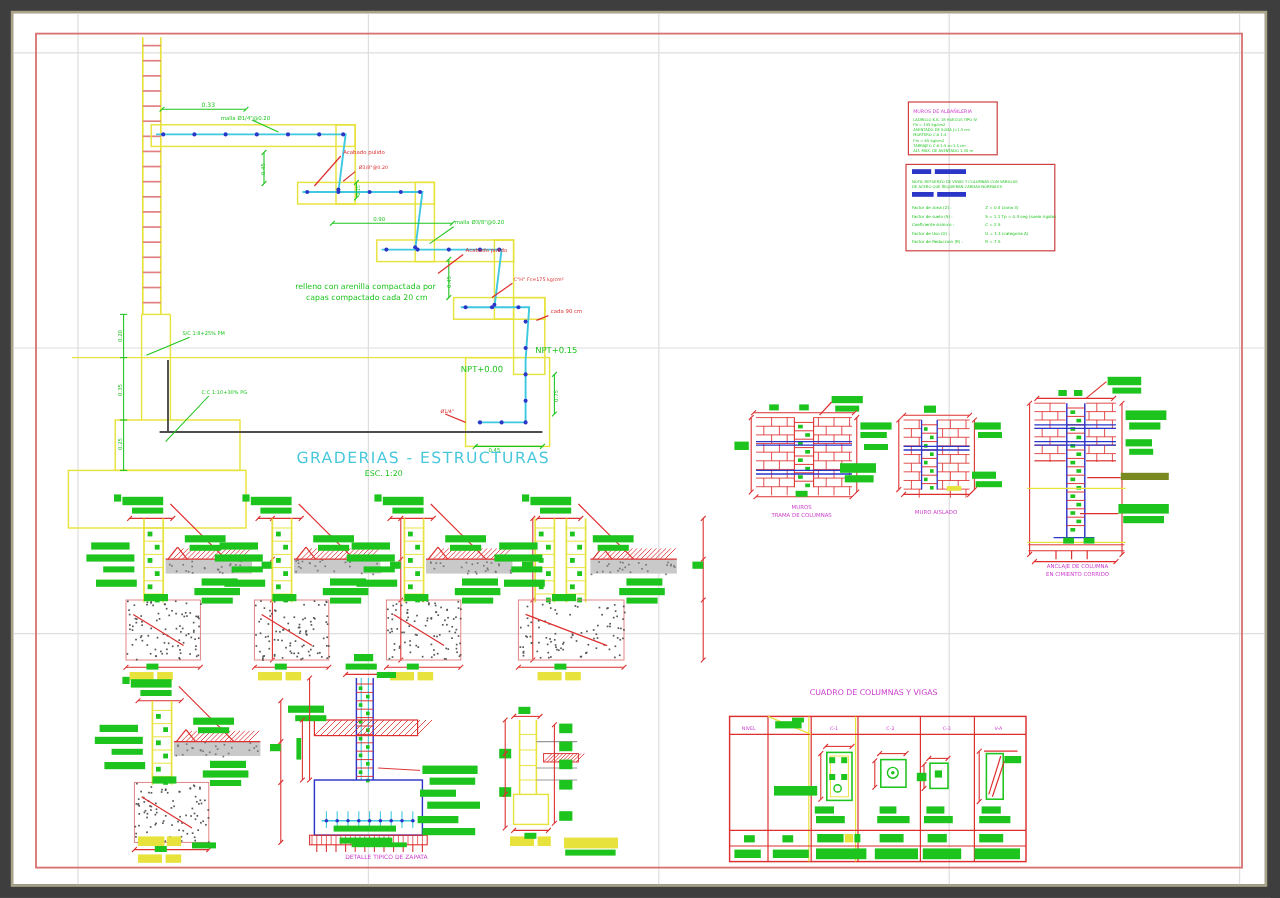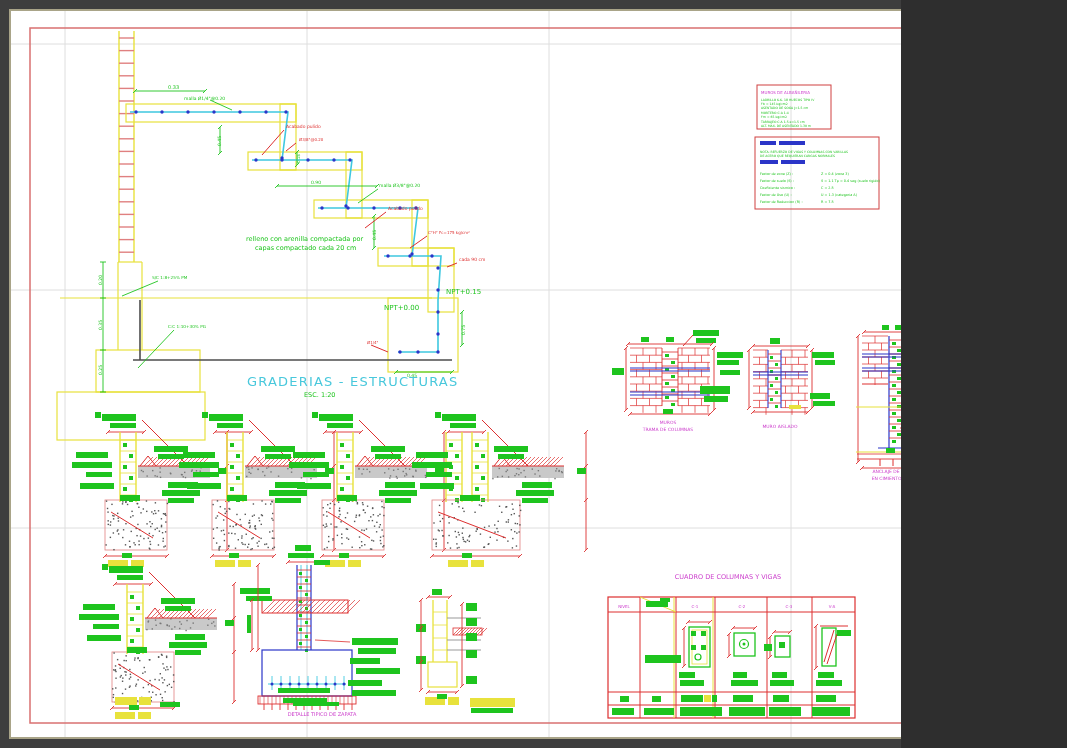--- a/index.html
+++ b/index.html
@@ -1,16 +1,16 @@
 <!DOCTYPE html>
 <html><head>
 <meta charset="utf-8">
 <style>
   html,body{margin:0;padding:0;background:#2e2e2e;}
-  .stage{position:relative;width:901px;height:748px;background:#3e3e3e;overflow:hidden;
+  .stage{position:relative;width:1067px;height:748px;background:#3e3e3e;overflow:hidden;
          font-family:"DejaVu Sans", sans-serif;}
   svg{position:absolute;left:0;top:0;}
   text{font-family:"DejaVu Sans", sans-serif;}
   .tg{fill:#1ec41e;}
   .tr{fill:#dd2f2f;}
   .tm{fill:#cc3ecc;}
   .tc{fill:#49c8dc;letter-spacing:1.2px;}
   .mid{text-anchor:middle;}
 </style>
 </head>

